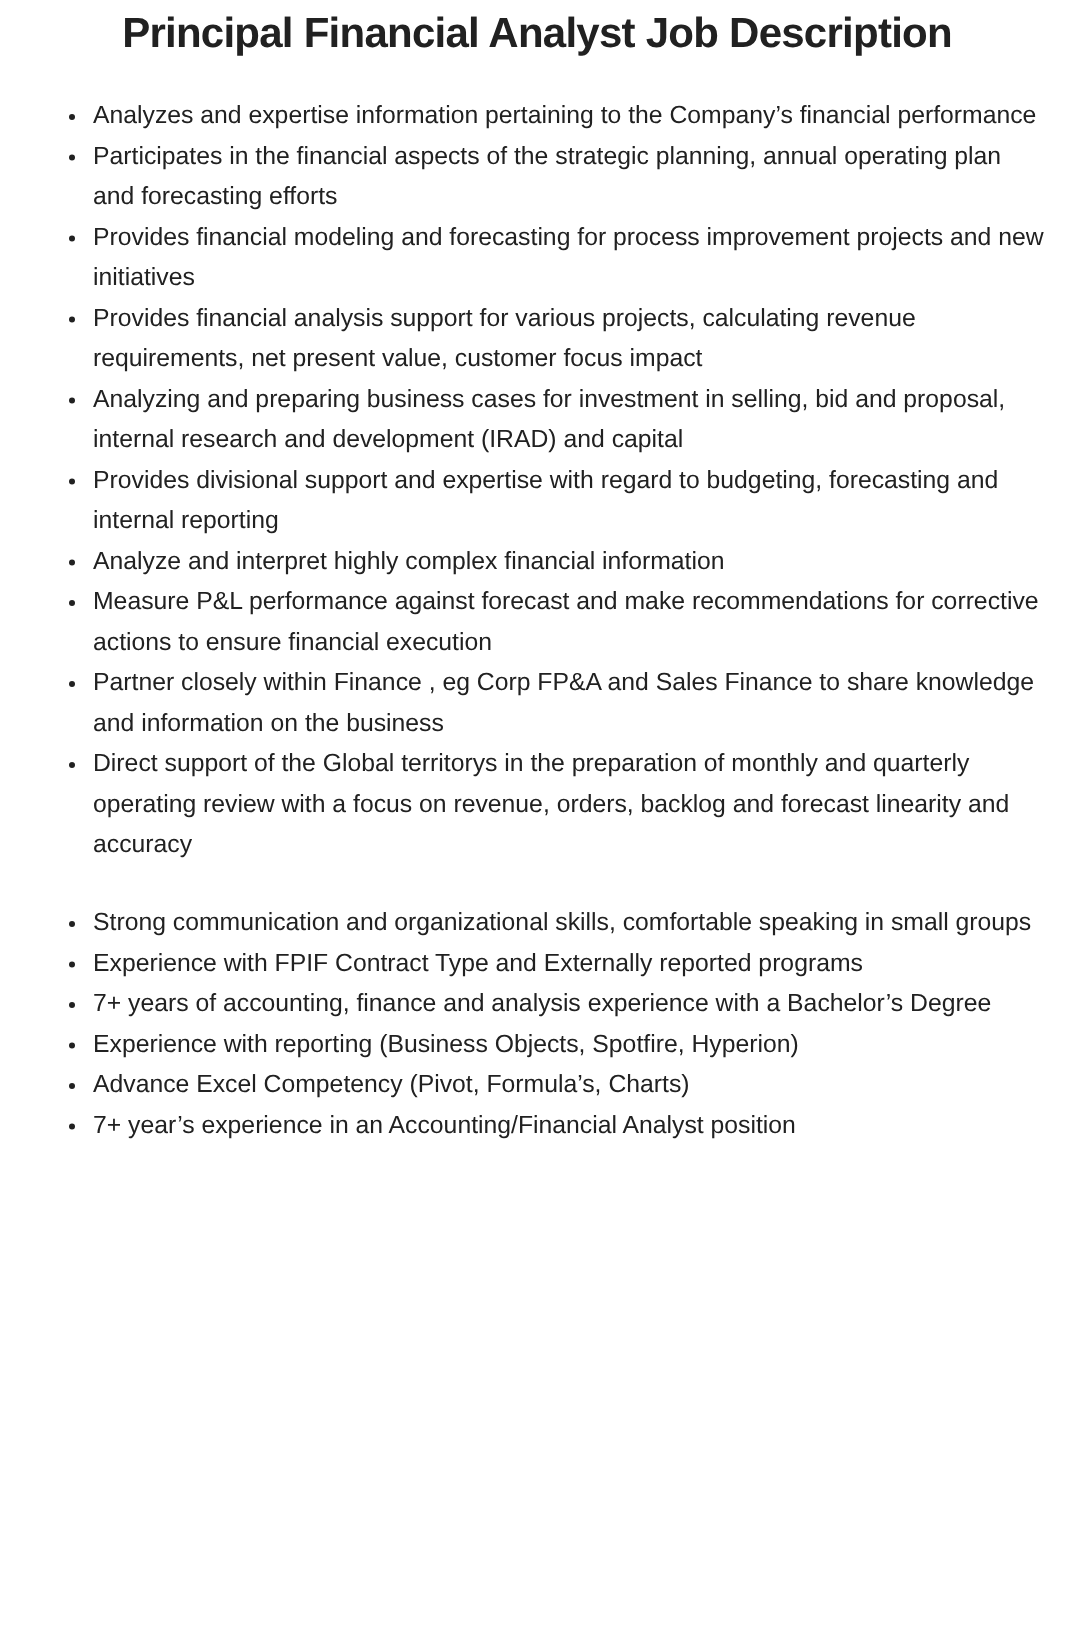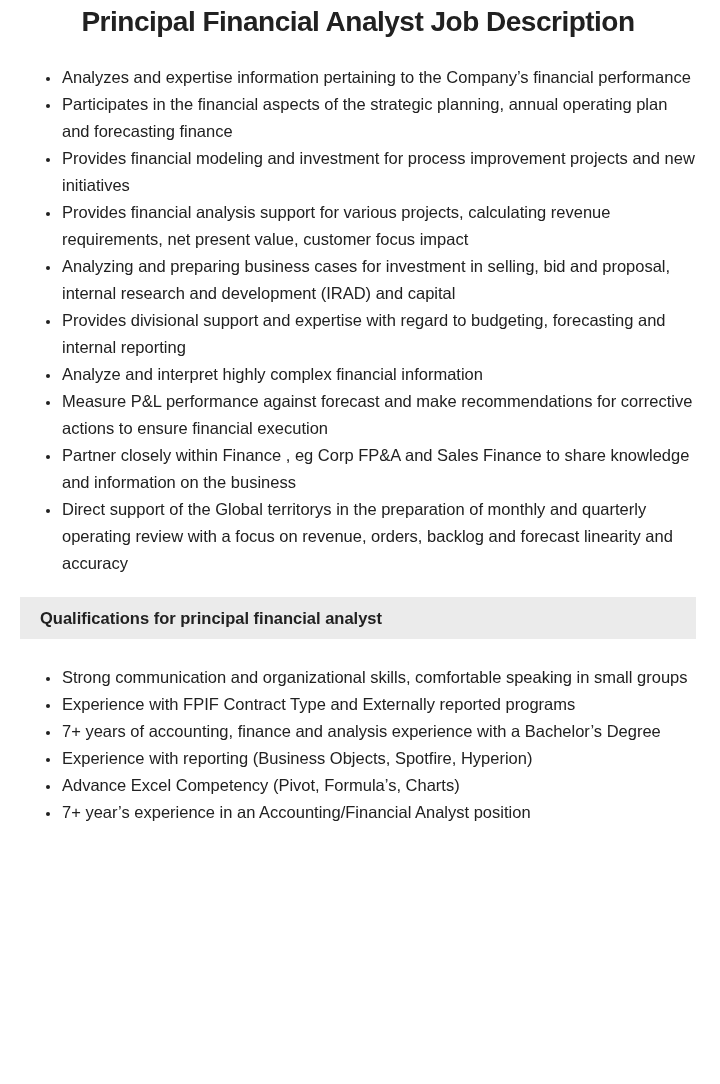--- a/index.html
+++ b/index.html
@@ -67,34 +67,33 @@
 <body>
 
 <div class="page">
 
   <h1 class="page-title">Principal Financial Analyst Job Description</h1>
 
 
   <section>
     <ul class="item-list">
         <li>Analyzes and expertise information pertaining to the Company’s financial performance</li>
-        <li>Participates in the financial aspects of the strategic planning, annual operating plan and forecasting finance</li>
-        <li>Provides financial modeling and investment for process improvement projects and new initiatives</li>
+        <li>Participates in the financial aspects of the strategic planning, annual operating plan and forecasting efforts</li>
+        <li>Provides financial modeling and forecasting for process improvement projects and new initiatives</li>
         <li>Provides financial analysis support for various projects, calculating revenue requirements, net present value, customer focus impact</li>
         <li>Analyzing and preparing business cases for investment in selling, bid and proposal, internal research and development (IRAD) and capital</li>
         <li>Provides divisional support and expertise with regard to budgeting, forecasting and internal reporting</li>
         <li>Analyze and interpret highly complex financial information</li>
         <li>Measure P&amp;L performance against forecast and make recommendations for corrective actions to ensure financial execution</li>
         <li>Partner closely within Finance , eg Corp FP&amp;A and Sales Finance to share knowledge and information on the business</li>
         <li>Direct support of the Global territorys in the preparation of monthly and quarterly operating review with a focus on revenue, orders, backlog and forecast linearity and accuracy</li>
       </ul>
   </section>
 
   <section>
-    <div class="section-heading second">Qualifications for principal financial analyst</div>
     <ul class="item-list">
         <li>Strong communication and organizational skills, comfortable speaking in small groups</li>
         <li>Experience with FPIF Contract Type and Externally reported programs</li>
         <li>7+ years of accounting, finance and analysis experience with a Bachelor’s Degree</li>
         <li>Experience with reporting (Business Objects, Spotfire, Hyperion)</li>
         <li>Advance Excel Competency (Pivot, Formula’s, Charts)</li>
         <li>7+ year’s experience in an Accounting/Financial Analyst position</li>
       </ul>
   </section>
 

